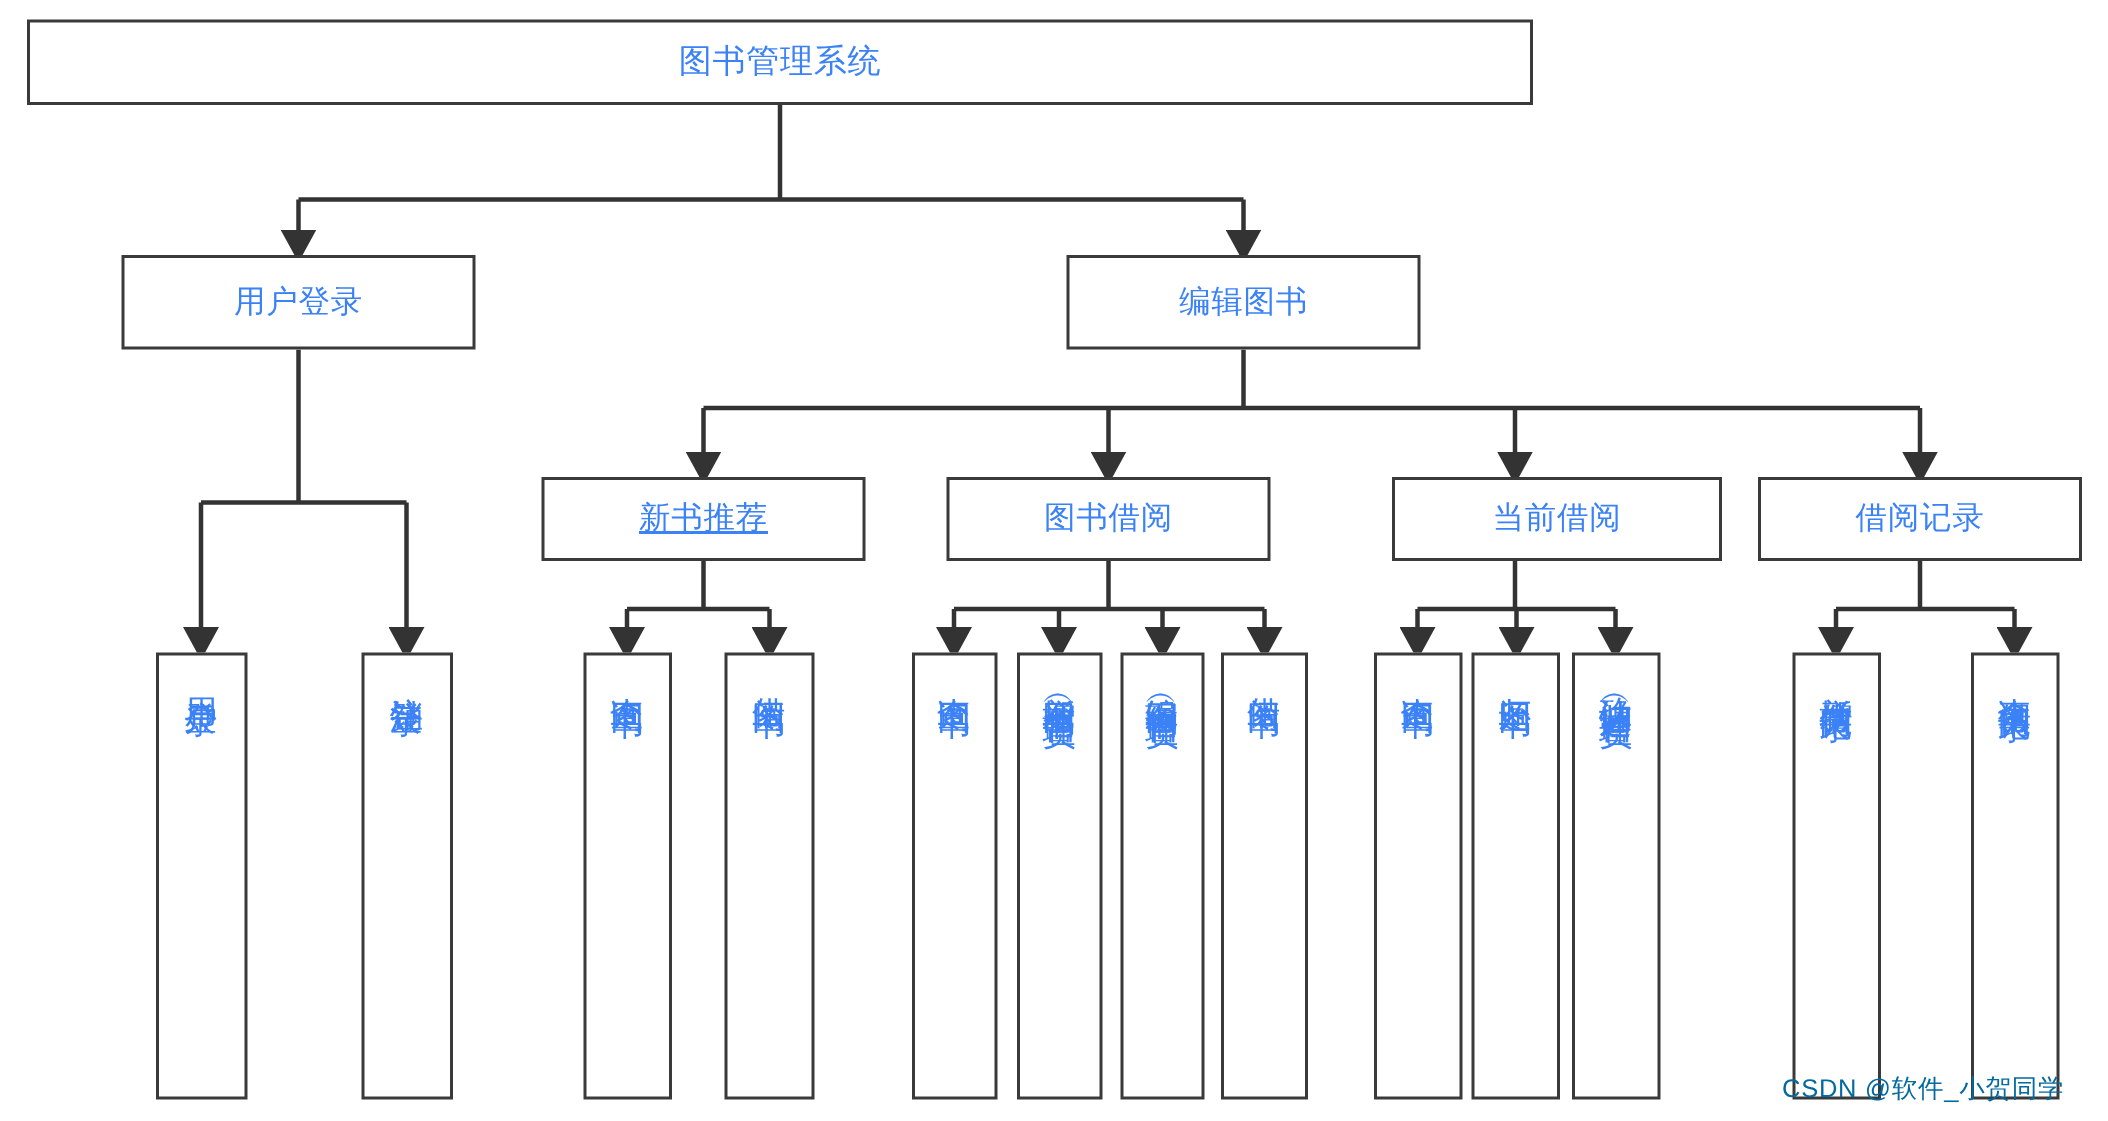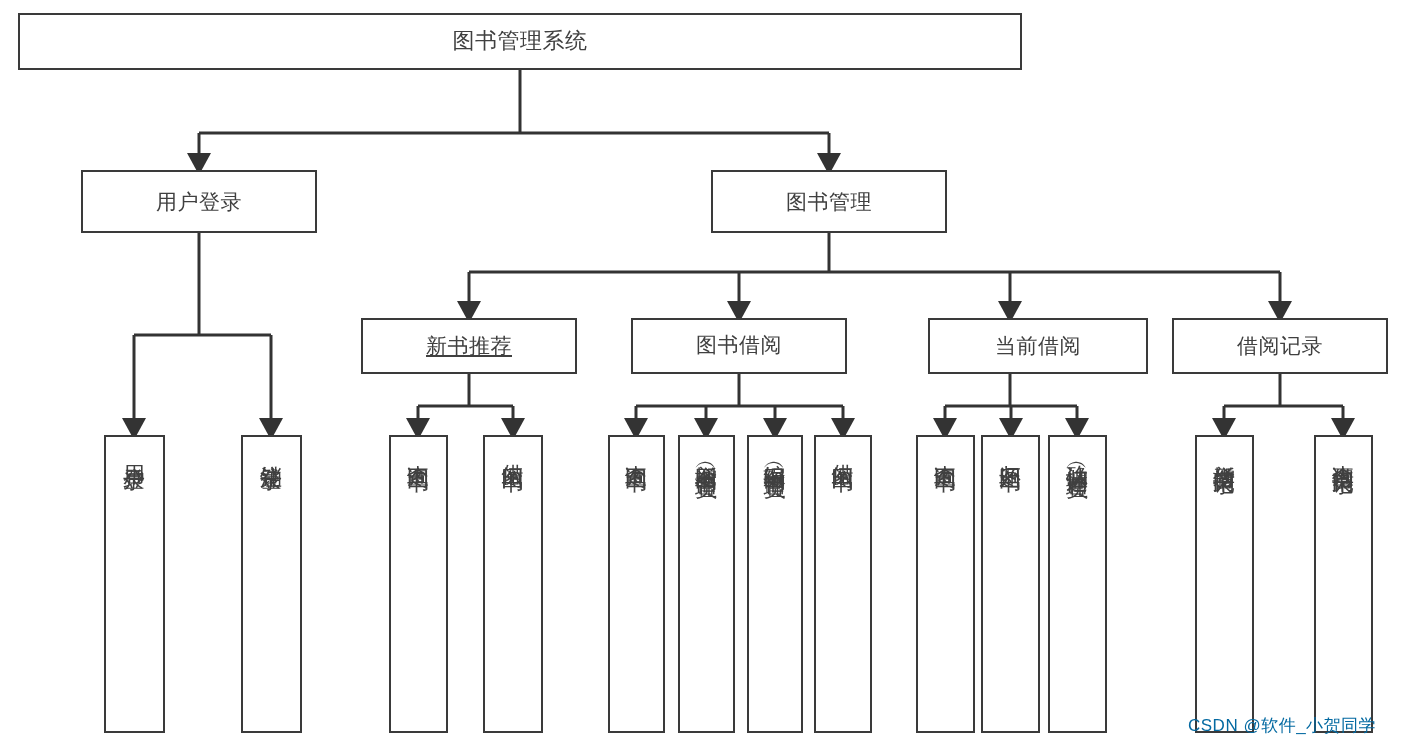--- a/index.html
+++ b/index.html
@@ -24,21 +24,21 @@
     top: 0;
     width: 1405px;
     height: 747px;
     pointer-events: none;
   }
   .node {
     position: absolute;
     box-sizing: border-box;
     background: #ffffff;
     border: 2px solid #3a3a3a;
-    color: #404040;
+    color: #3b82f6;
     display: flex;
     align-items: center;
     justify-content: center;
     z-index: 2;
   }
   .node-label {
     display: block;
     text-align: center;
     line-height: 1.22;
     white-space: pre;
@@ -134,21 +134,21 @@
   </svg>
 
   <div class="node h root" style="left:18px; top:13px; width:1004px; height:57px;">
     <span class="node-label">图书管理系统</span>
   </div>
 
   <div class="node h" style="left:81px; top:170px; width:236px; height:63px;">
     <span class="node-label">用户登录</span>
   </div>
   <div class="node h" style="left:711px; top:170px; width:236px; height:63px;">
-    <span class="node-label">图书管理</span>
+    <span class="node-label">编辑图书</span>
   </div>
 
   <div class="node h" style="left:361px; top:318px; width:216px; height:56px;text-decoration:underline;">
     <span class="node-label">新书推荐</span>
   </div>
   <div class="node h" style="left:631px; top:318px; width:216px; height:56px;font-family:Liberation Serif, serif;">
     <span class="node-label">图书借阅</span>
   </div>
   <div class="node h" style="left:928px; top:318px; width:220px; height:56px;">
     <span class="node-label">当前借阅</span>

